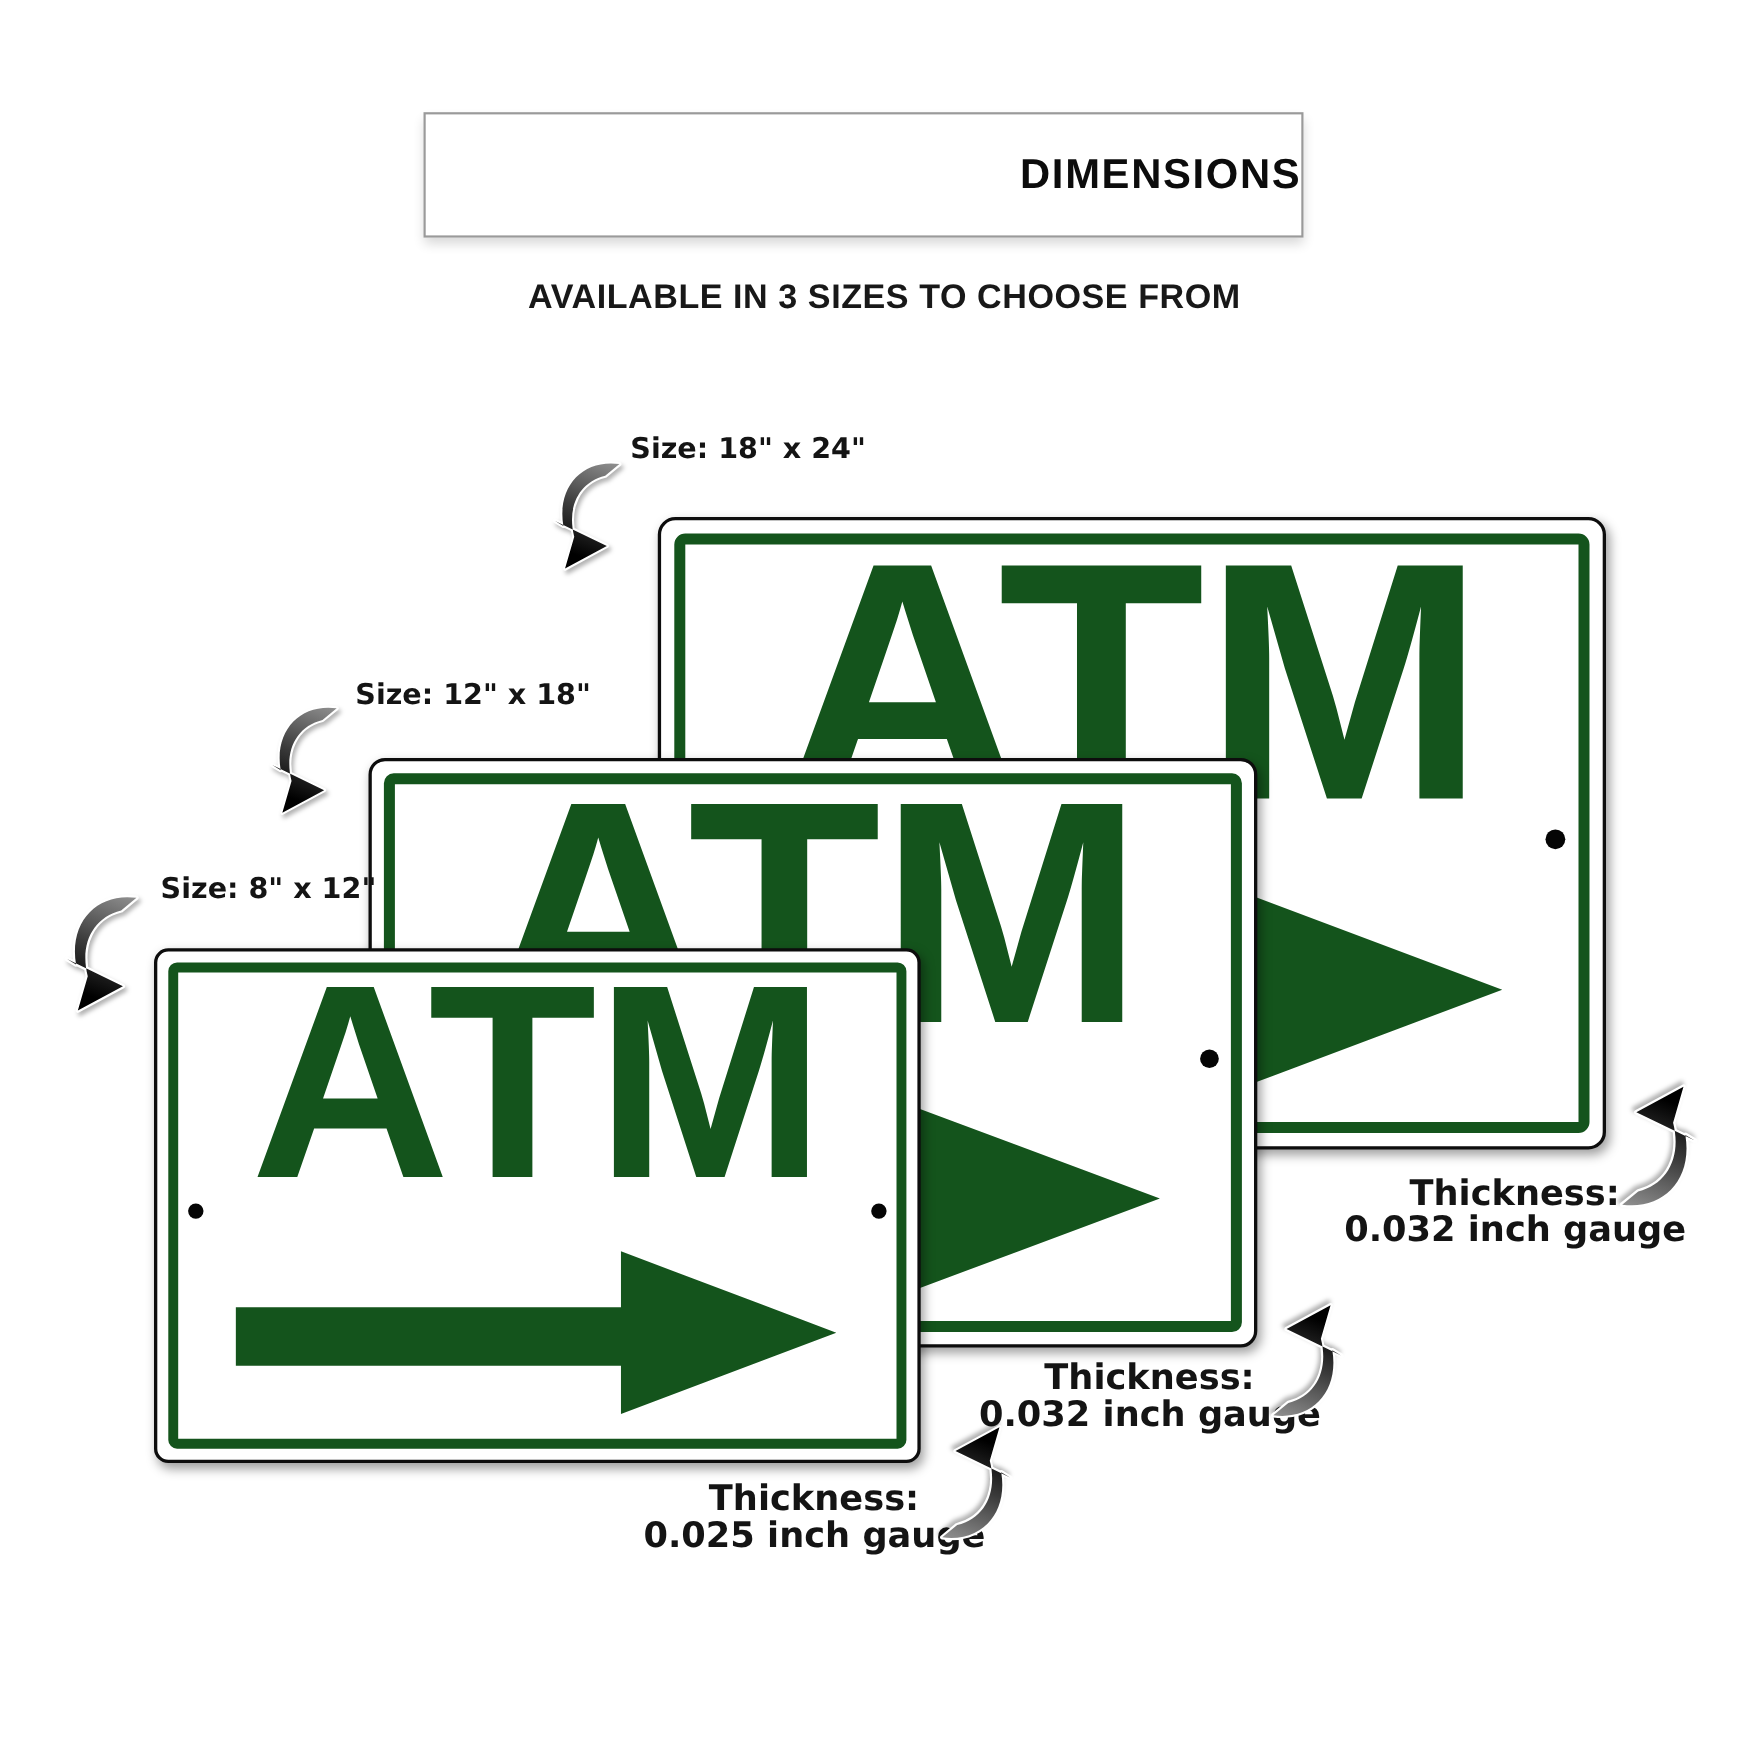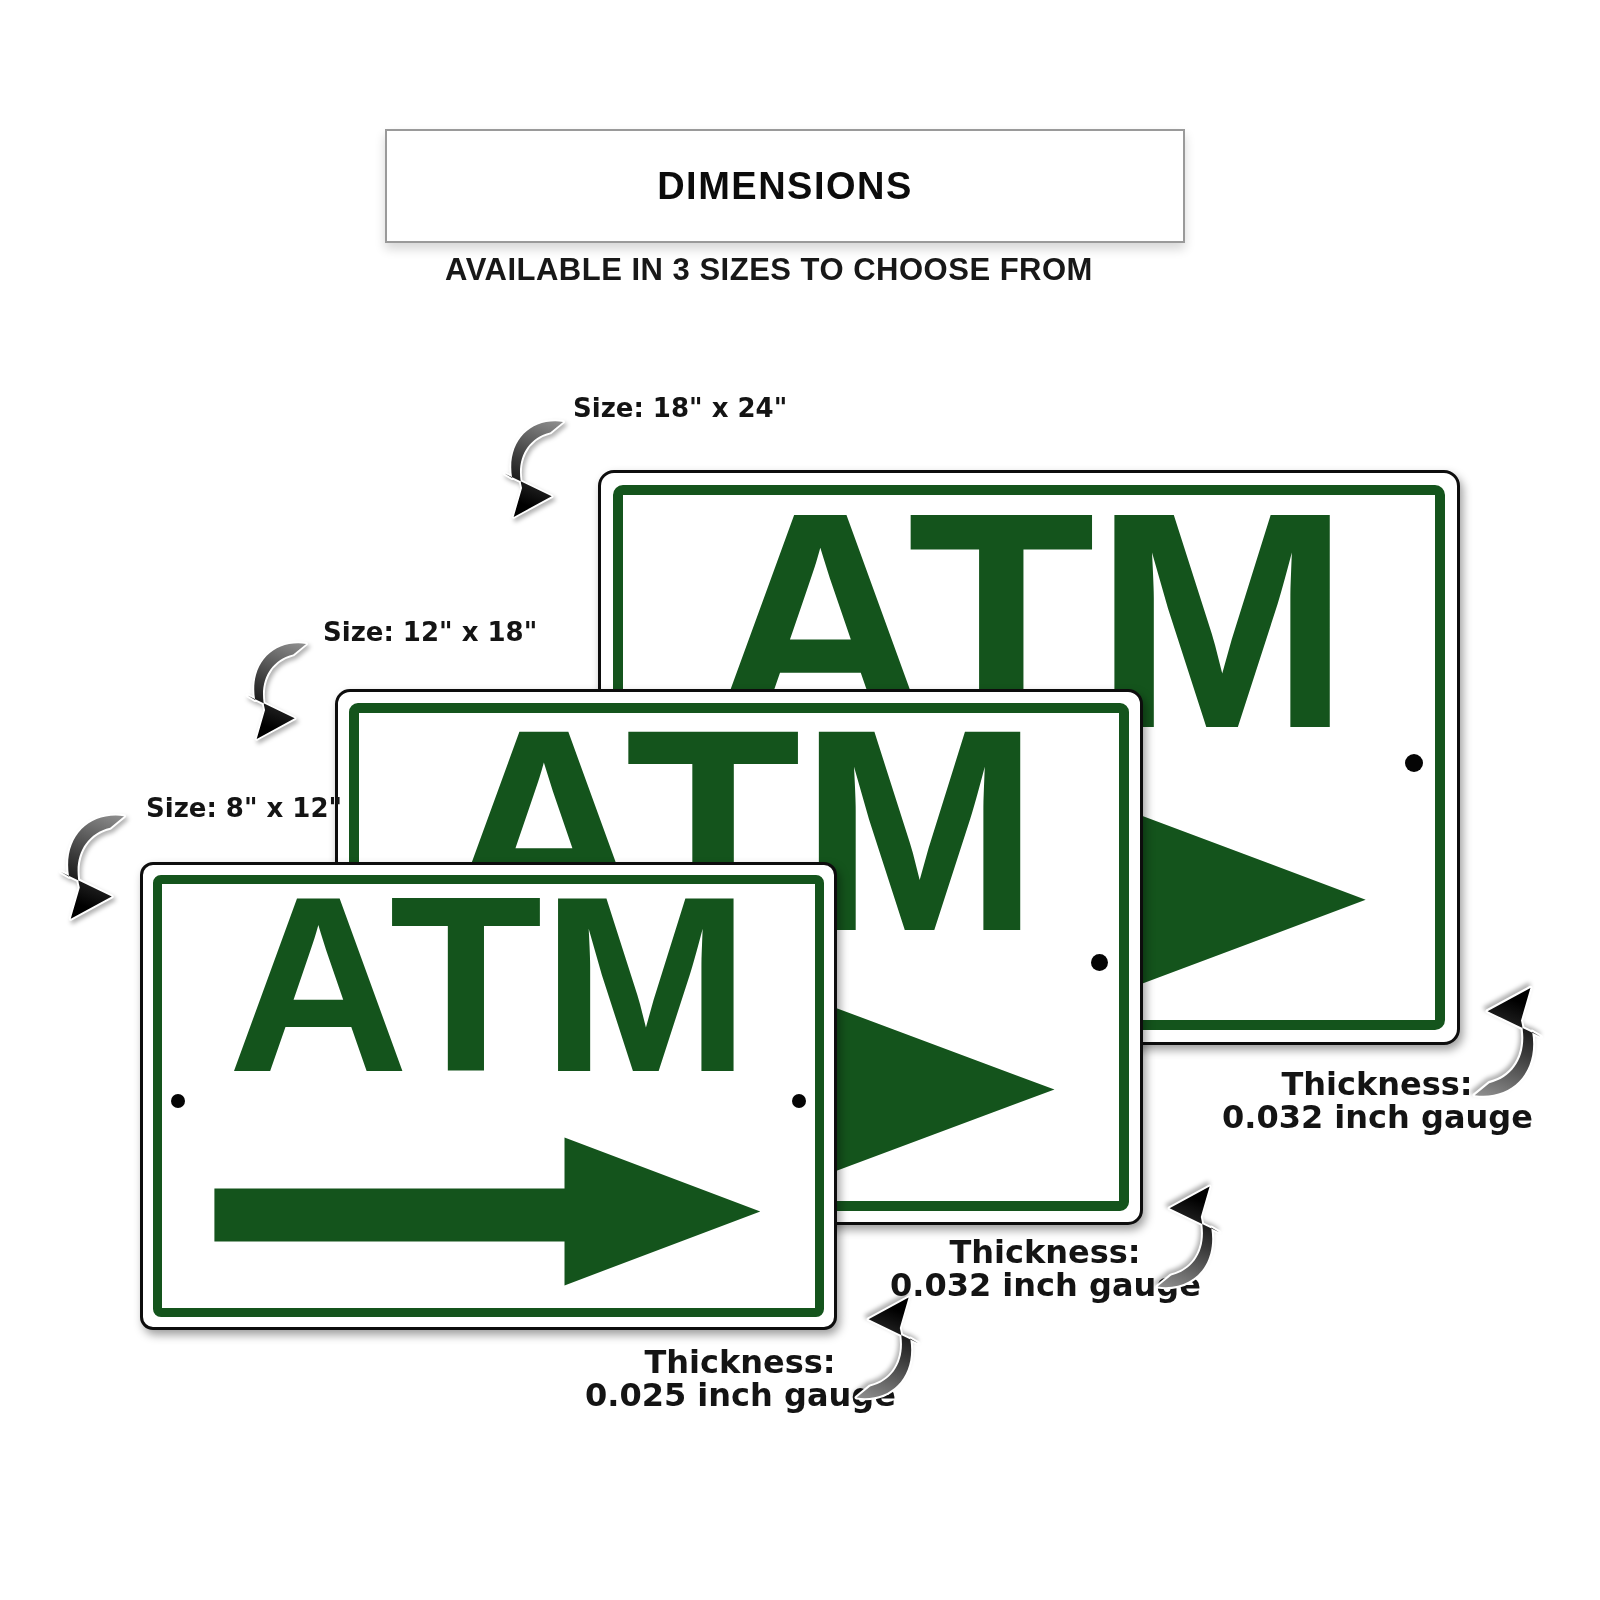--- a/index.html
+++ b/index.html
@@ -4,30 +4,30 @@
 <style>
   html,body { margin:0; padding:0; background:#fff; }
   .canvas {
     position:relative; width:1600px; height:1600px;
     background:var(--page-bg,#ffffff); overflow:hidden; margin:0 auto;
     font-family:"Liberation Sans", sans-serif;
   }
 
   
   .header-box {
-    position:absolute; left:385px; top:129px; width:800px; height:114px;
+    position:absolute; left:385px; top:102px; width:800px; height:114px;
     background:#fff; border:2px solid var(--header-border,#9a9a9a);
     box-shadow:0 6px 10px rgba(0,0,0,0.16);
-    display:flex; align-items:center; justify-content:center; box-sizing:border-box;
+    display:flex; align-items:center; justify-content:flex-end; box-sizing:border-box;
   }
   .header-title {
     font-weight:bold; font-size:38px; letter-spacing:1.5px; color:#0c0c0c;
   }
   .subtitle {
-    position:absolute; left:369px; top:252px; width:800px; text-align:center;
+    position:absolute; left:404px; top:252px; width:800px; text-align:center;
     font-weight:bold; font-size:31px; letter-spacing:0.5px; color:#181818; white-space:nowrap;
   }
 
   
   .sign {
     position:absolute; background:#fff; border:3px solid #0d0d0d; box-sizing:border-box;
     box-shadow:3px 5px 10px rgba(0,0,0,0.38);
   }
   .sign-large  { left:598px; top:470px; width:862px; height:575px; border-radius:16px; --hole:18px; }
   .sign-medium { left:335px; top:689px; width:808px; height:536px; border-radius:15px; --hole:17px; }

